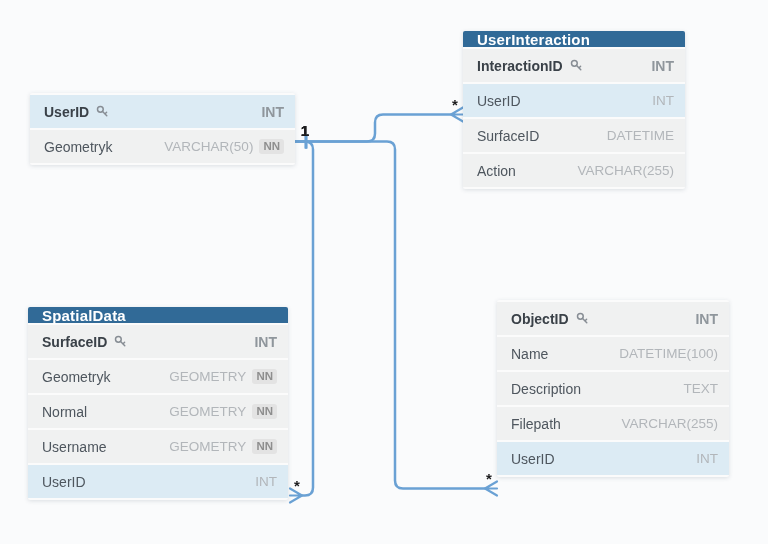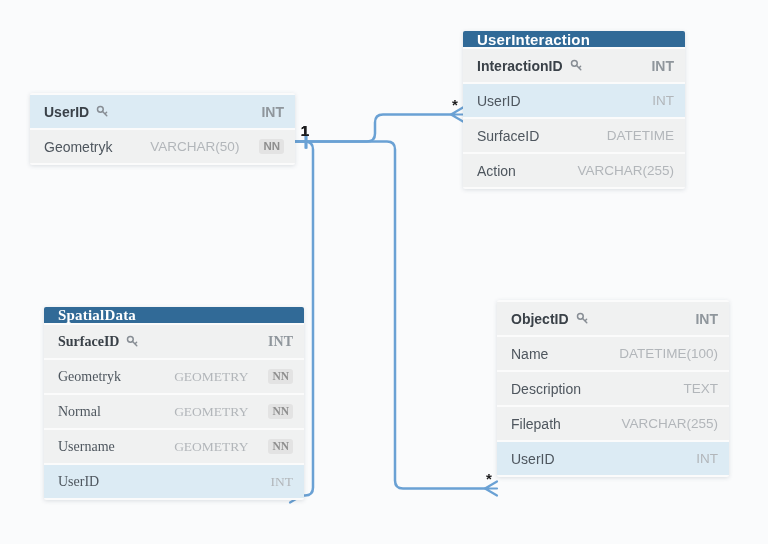--- a/index.html
+++ b/index.html
@@ -24,21 +24,21 @@
   .table-body{padding:2px 0;}
   .field-row{height:33px;display:flex;align-items:center;padding:0 11px 0 14px;
     background:var(--row-bg);font-size:14px;}
   .field-row + .field-row{margin-top:2px;}
   .field-row.highlight{background:var(--row-hl);}
   .field-name{color:var(--name);white-space:nowrap;}
   .field-row.pk .field-name{font-weight:bold;color:var(--pk-name);}
   .key-icon{margin-left:7px;color:#878d94;flex:0 0 auto;}
   .field-type{margin-left:auto;color:var(--type);font-size:13.5px;white-space:nowrap;}
   .field-row.pk .field-type{color:var(--pk-type);font-weight:bold;font-size:14px;}
-  .nn-badge{margin-left:20px;background:var(--badge-bg);color:var(--badge-text);
+  .nn-badge{margin-left:6px;background:var(--badge-bg);color:var(--badge-text);
     font-size:11.5px;font-weight:bold;padding:2px 4px;border-radius:3px;line-height:1;}
 </style>
 </head>
 <body>
 
 <div id="canvas">
   <svg id="connectors" xmlns="http://www.w3.org/2000/svg" viewBox="0 0 768 544">
       <path d="M 295 141.5 H 367 Q 375 141.5 375 133.5 V 122.5 Q 375 114.5 383 114.5 H 451" class="rel-line"></path>
       <path d="M 451 114.5 L 463 107.5 M 451 114.5 L 463 114.5 M 451 114.5 L 463 121.5" class="rel-foot"></path>
       <path d="M 306 134.5 V 148.5" class="rel-line"></path>
@@ -101,21 +101,21 @@
 
   </div>
         <div class="field-row">
     <span class="field-name">Action</span>
 
     <span class="field-type">VARCHAR(255)</span>
 
   </div>
       </div>
   </div>
-    <div class="entity-table" style="left: 44px; top: 307px; width: 260px; font-family: Liberation Serif, serif;">
+    <div class="entity-table" style="left: 28px; top: 307px; width: 260px;">
     <div class="table-header">
       <span class="table-title">SpatialData</span>
     </div>
     <div class="table-body">
         <div class="field-row pk">
     <span class="field-name">SurfaceID</span>
     <svg class="key-icon" width="13" height="13" viewBox="0 0 14 14">
       <circle cx="4.7" cy="4.7" r="3.1" fill="none" stroke="currentColor" stroke-width="1.6"></circle>
       <path d="M7.1 7.1 L11.6 11.6 M9.6 9.6 L11.4 7.8" fill="none" stroke="currentColor" stroke-width="1.6" stroke-linecap="round"></path>
     </svg>

